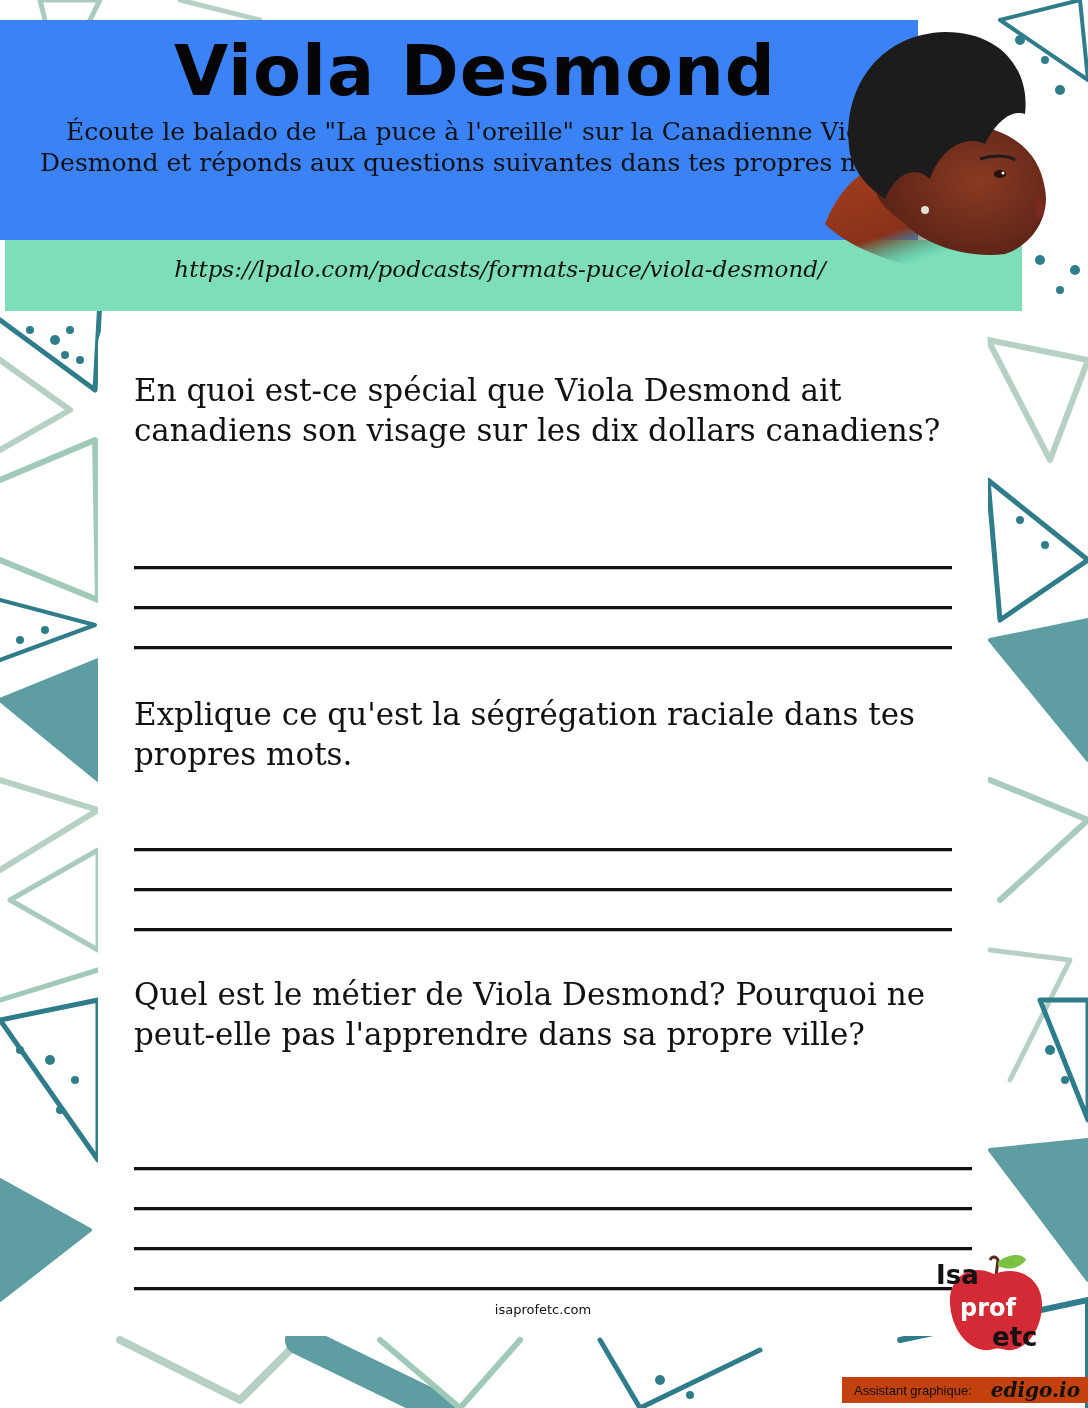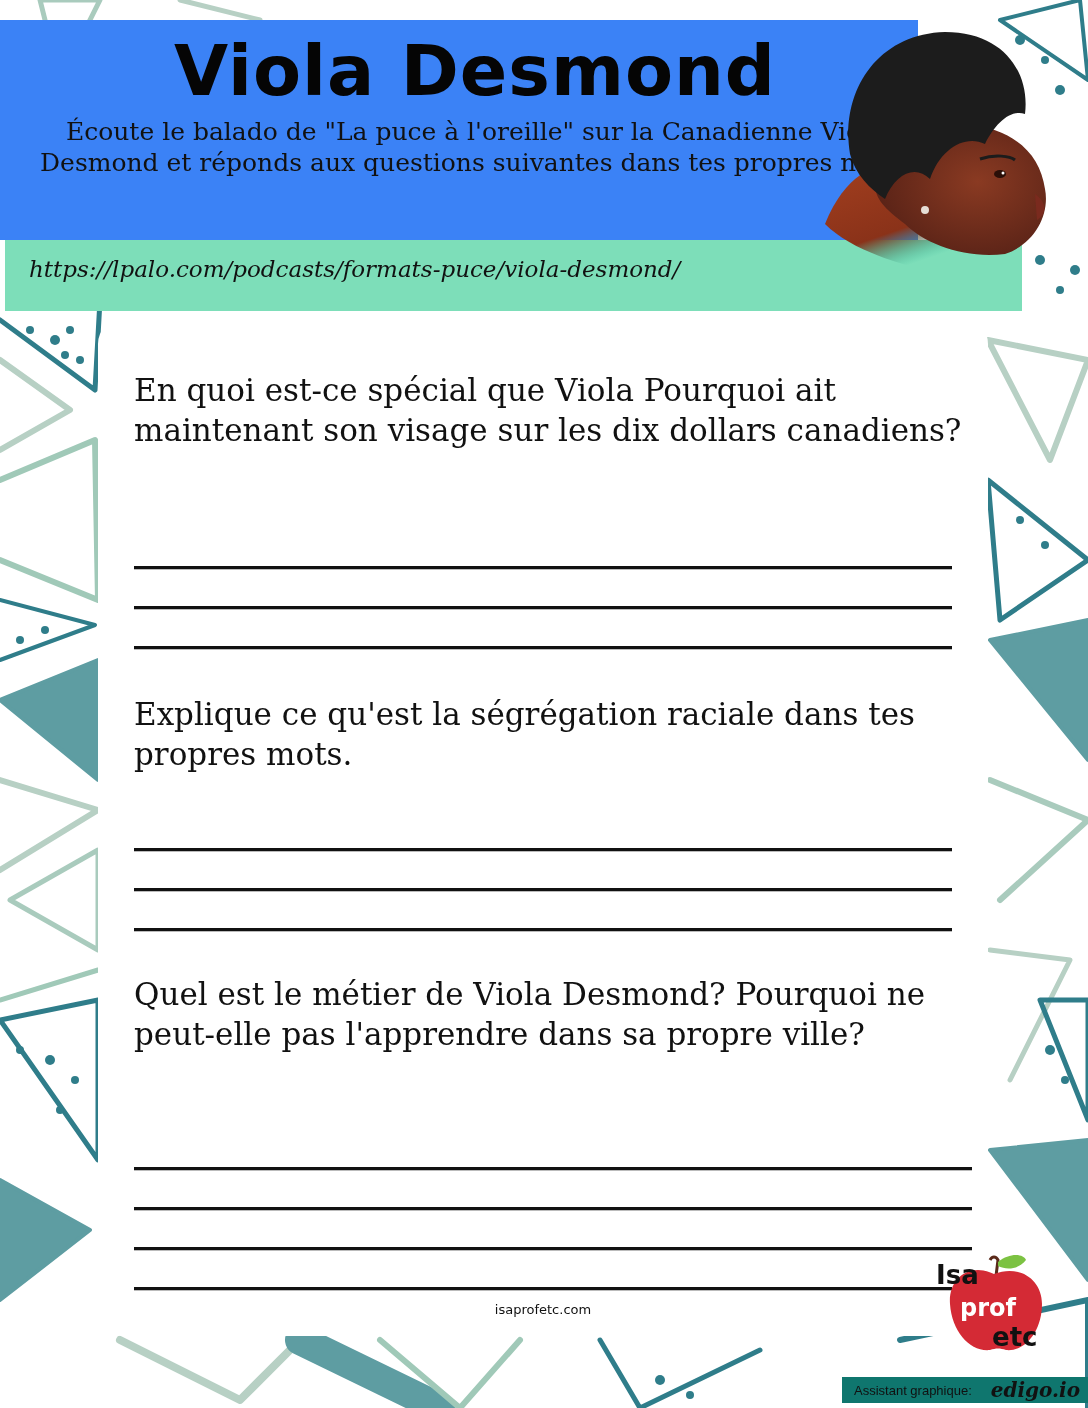--- a/index.html
+++ b/index.html
@@ -20,22 +20,22 @@
     }
     .intro {
       position: absolute; left: 40px; width: 870px; top: 96px; text-align: center;
       font-family: "DejaVu Serif", serif; font-size: 25px; line-height: 31px; color: #111;
     }
     .url-band {
       position: absolute; left: 5px; top: 240px; width: 1017px; height: 71px;
       background: #7ddeb9; z-index: 1;
     }
     .url {
-      position: absolute; left: 0; width: 990px; top: 16px; text-align: left;
-      font-family: "DejaVu Serif", serif; font-style: italic; font-size: 23px; color: #111; padding-left: 24px;
+      position: absolute; left: 0; width: 990px; top: 16px; text-align: center;
+      font-family: "DejaVu Serif", serif; font-style: italic; font-size: 23px; color: #111;
     }
     .portrait { position: absolute; left: 815px; top: 14px; width: 260px; height: 262px; z-index: 3; }
     .card {
       position: absolute; left: 98px; top: 318px; width: 890px; height: 1018px;
       background: #ffffff; border-radius: 26px; z-index: 1;
     }
     .question {
       position: absolute; left: 36px; width: 860px;
       font-family: "DejaVu Serif", serif; font-size: 31px; line-height: 40px; color: #111;
     }
@@ -43,21 +43,21 @@
       position: absolute; left: 36px; height: 3px; background: #111;
       border-bottom: 1px solid #bbb;
     }
     .site {
       position: absolute; left: 0; width: 890px; top: 984px; text-align: center;
       font-family: "DejaVu Sans", sans-serif; font-size: 13px; color: #111;
     }
     .logo { position: absolute; left: 930px; top: 1252px; width: 130px; height: 105px; z-index: 4; }
     .credit {
       position: absolute; left: 842px; top: 1377px; width: 246px; height: 26px;
-      background: #0f766e; z-index: 4;
+      background: #c2410c; z-index: 4;
       font-family: "Liberation Sans", sans-serif; font-size: 13px; color: #111;
       display: flex; align-items: center; padding-left: 12px; box-sizing: border-box;
     }
     .credit .brand {
       font-family: "DejaVu Serif", serif; font-style: italic; font-weight: bold;
       font-size: 20px; margin-left: 19px;
     }
   </style>
 </head>
 <body>
@@ -142,21 +142,21 @@
   <path d="M60 170 C60 120 100 100 150 110 C200 115 225 140 230 175 C235 200 220 230 190 240 C150 245 110 230 90 210 C70 195 60 185 60 170 Z" fill="url(#face)"></path>
   <path d="M35 140 C25 80 60 20 130 18 C190 18 215 60 210 100 C195 95 180 110 170 130 C150 120 125 135 115 165 C100 150 80 160 70 185 C55 175 40 160 35 140 Z" fill="#1c1c1c"></path>
   <path d="M165 145 C180 140 195 142 200 146" stroke="#1c1c1c" stroke-width="3" fill="none"></path>
   <ellipse cx="185" cy="160" rx="6" ry="4" fill="#2a0f08"></ellipse>
   <circle cx="188" cy="159" r="1.5" fill="#fff"></circle>
   <circle cx="110" cy="196" r="4" fill="#e6ddd5"></circle>
   <path d="M220 180 C232 188 232 200 222 206" fill="#7a2a1e"></path>
 </svg>
 
 <div class="card">
-  <div class="question" style="top:52px;">En quoi est-ce spécial que Viola Pourquoi ait maintenant son visage sur les dix dollars canadiens?</div>
+  <div class="question" style="top:52px;">En quoi est-ce spécial que Viola Desmond ait canadiens son visage sur les dix dollars canadiens?</div>
   <div class="line" style="top:248px; width:818px;"></div>
   <div class="line" style="top:288px; width:818px;"></div>
   <div class="line" style="top:328px; width:818px;"></div>
 
   <div class="question" style="top:376px;">Explique ce qu'est la ségrégation raciale dans tes propres mots.</div>
   <div class="line" style="top:530px; width:818px;"></div>
   <div class="line" style="top:570px; width:818px;"></div>
   <div class="line" style="top:610px; width:818px;"></div>
 
   <div class="question" style="top:656px;">Quel est le métier de Viola Desmond? Pourquoi ne peut-elle pas l'apprendre dans sa propre ville?</div>

